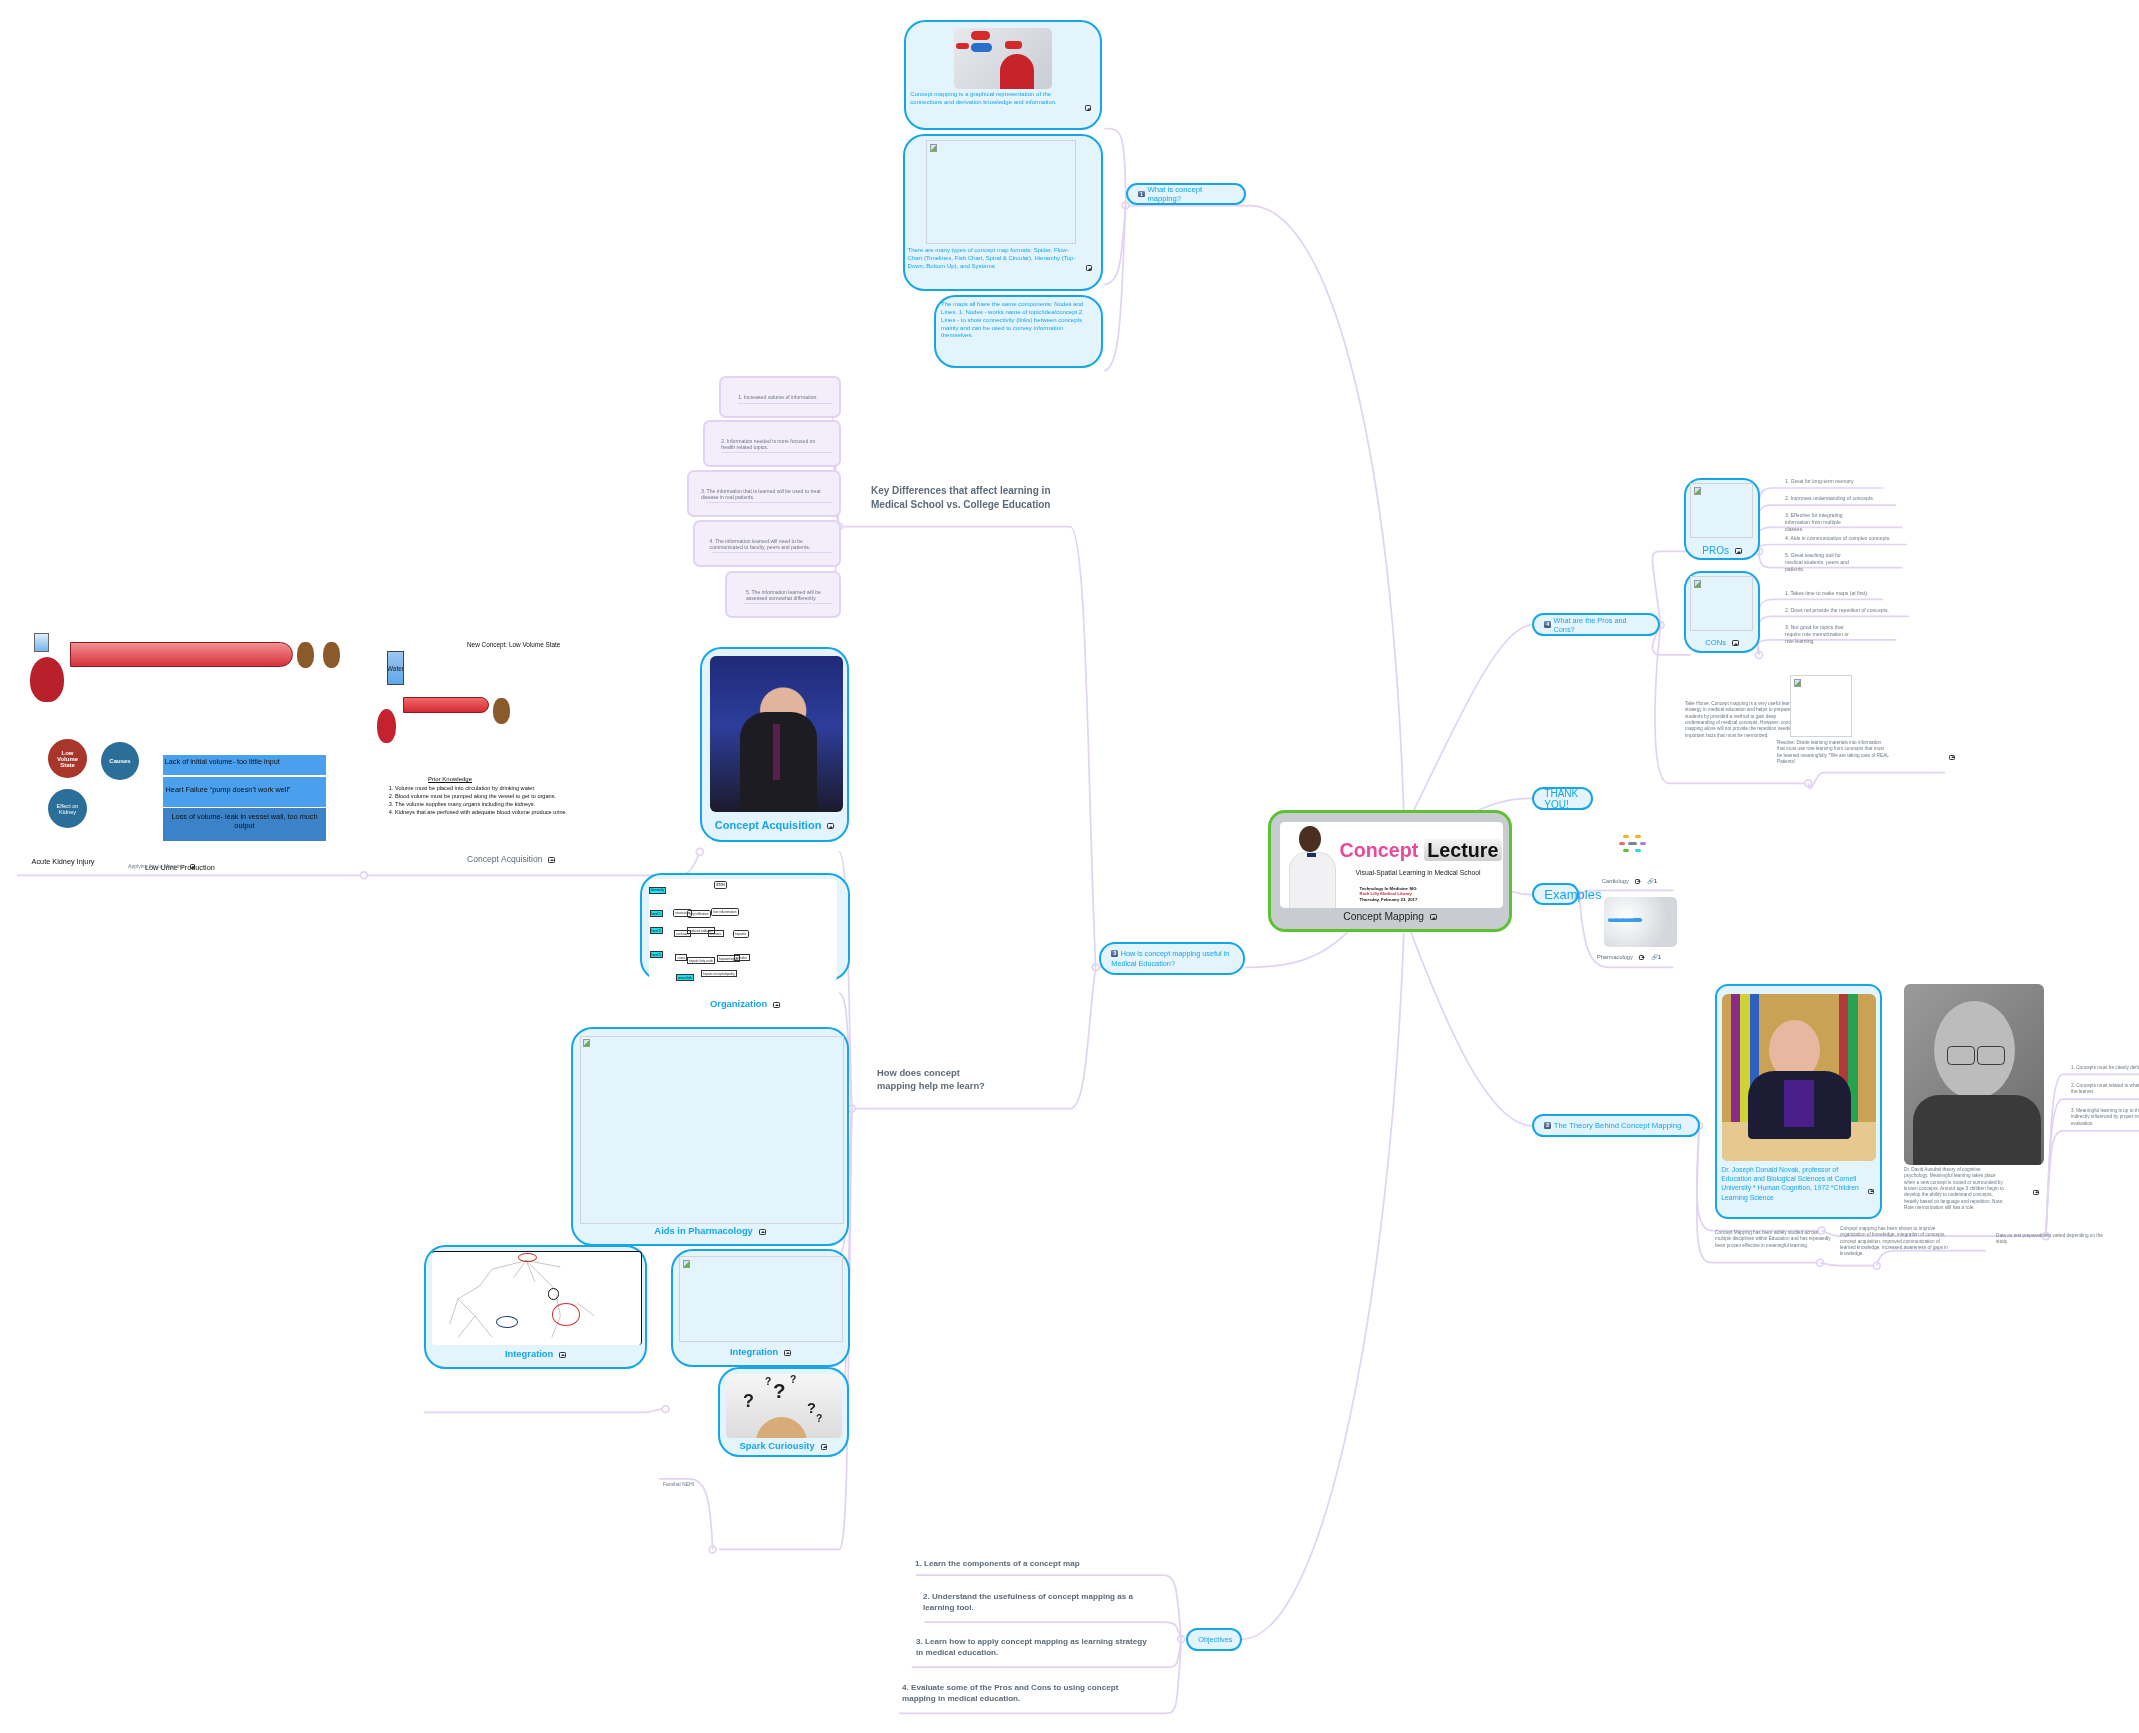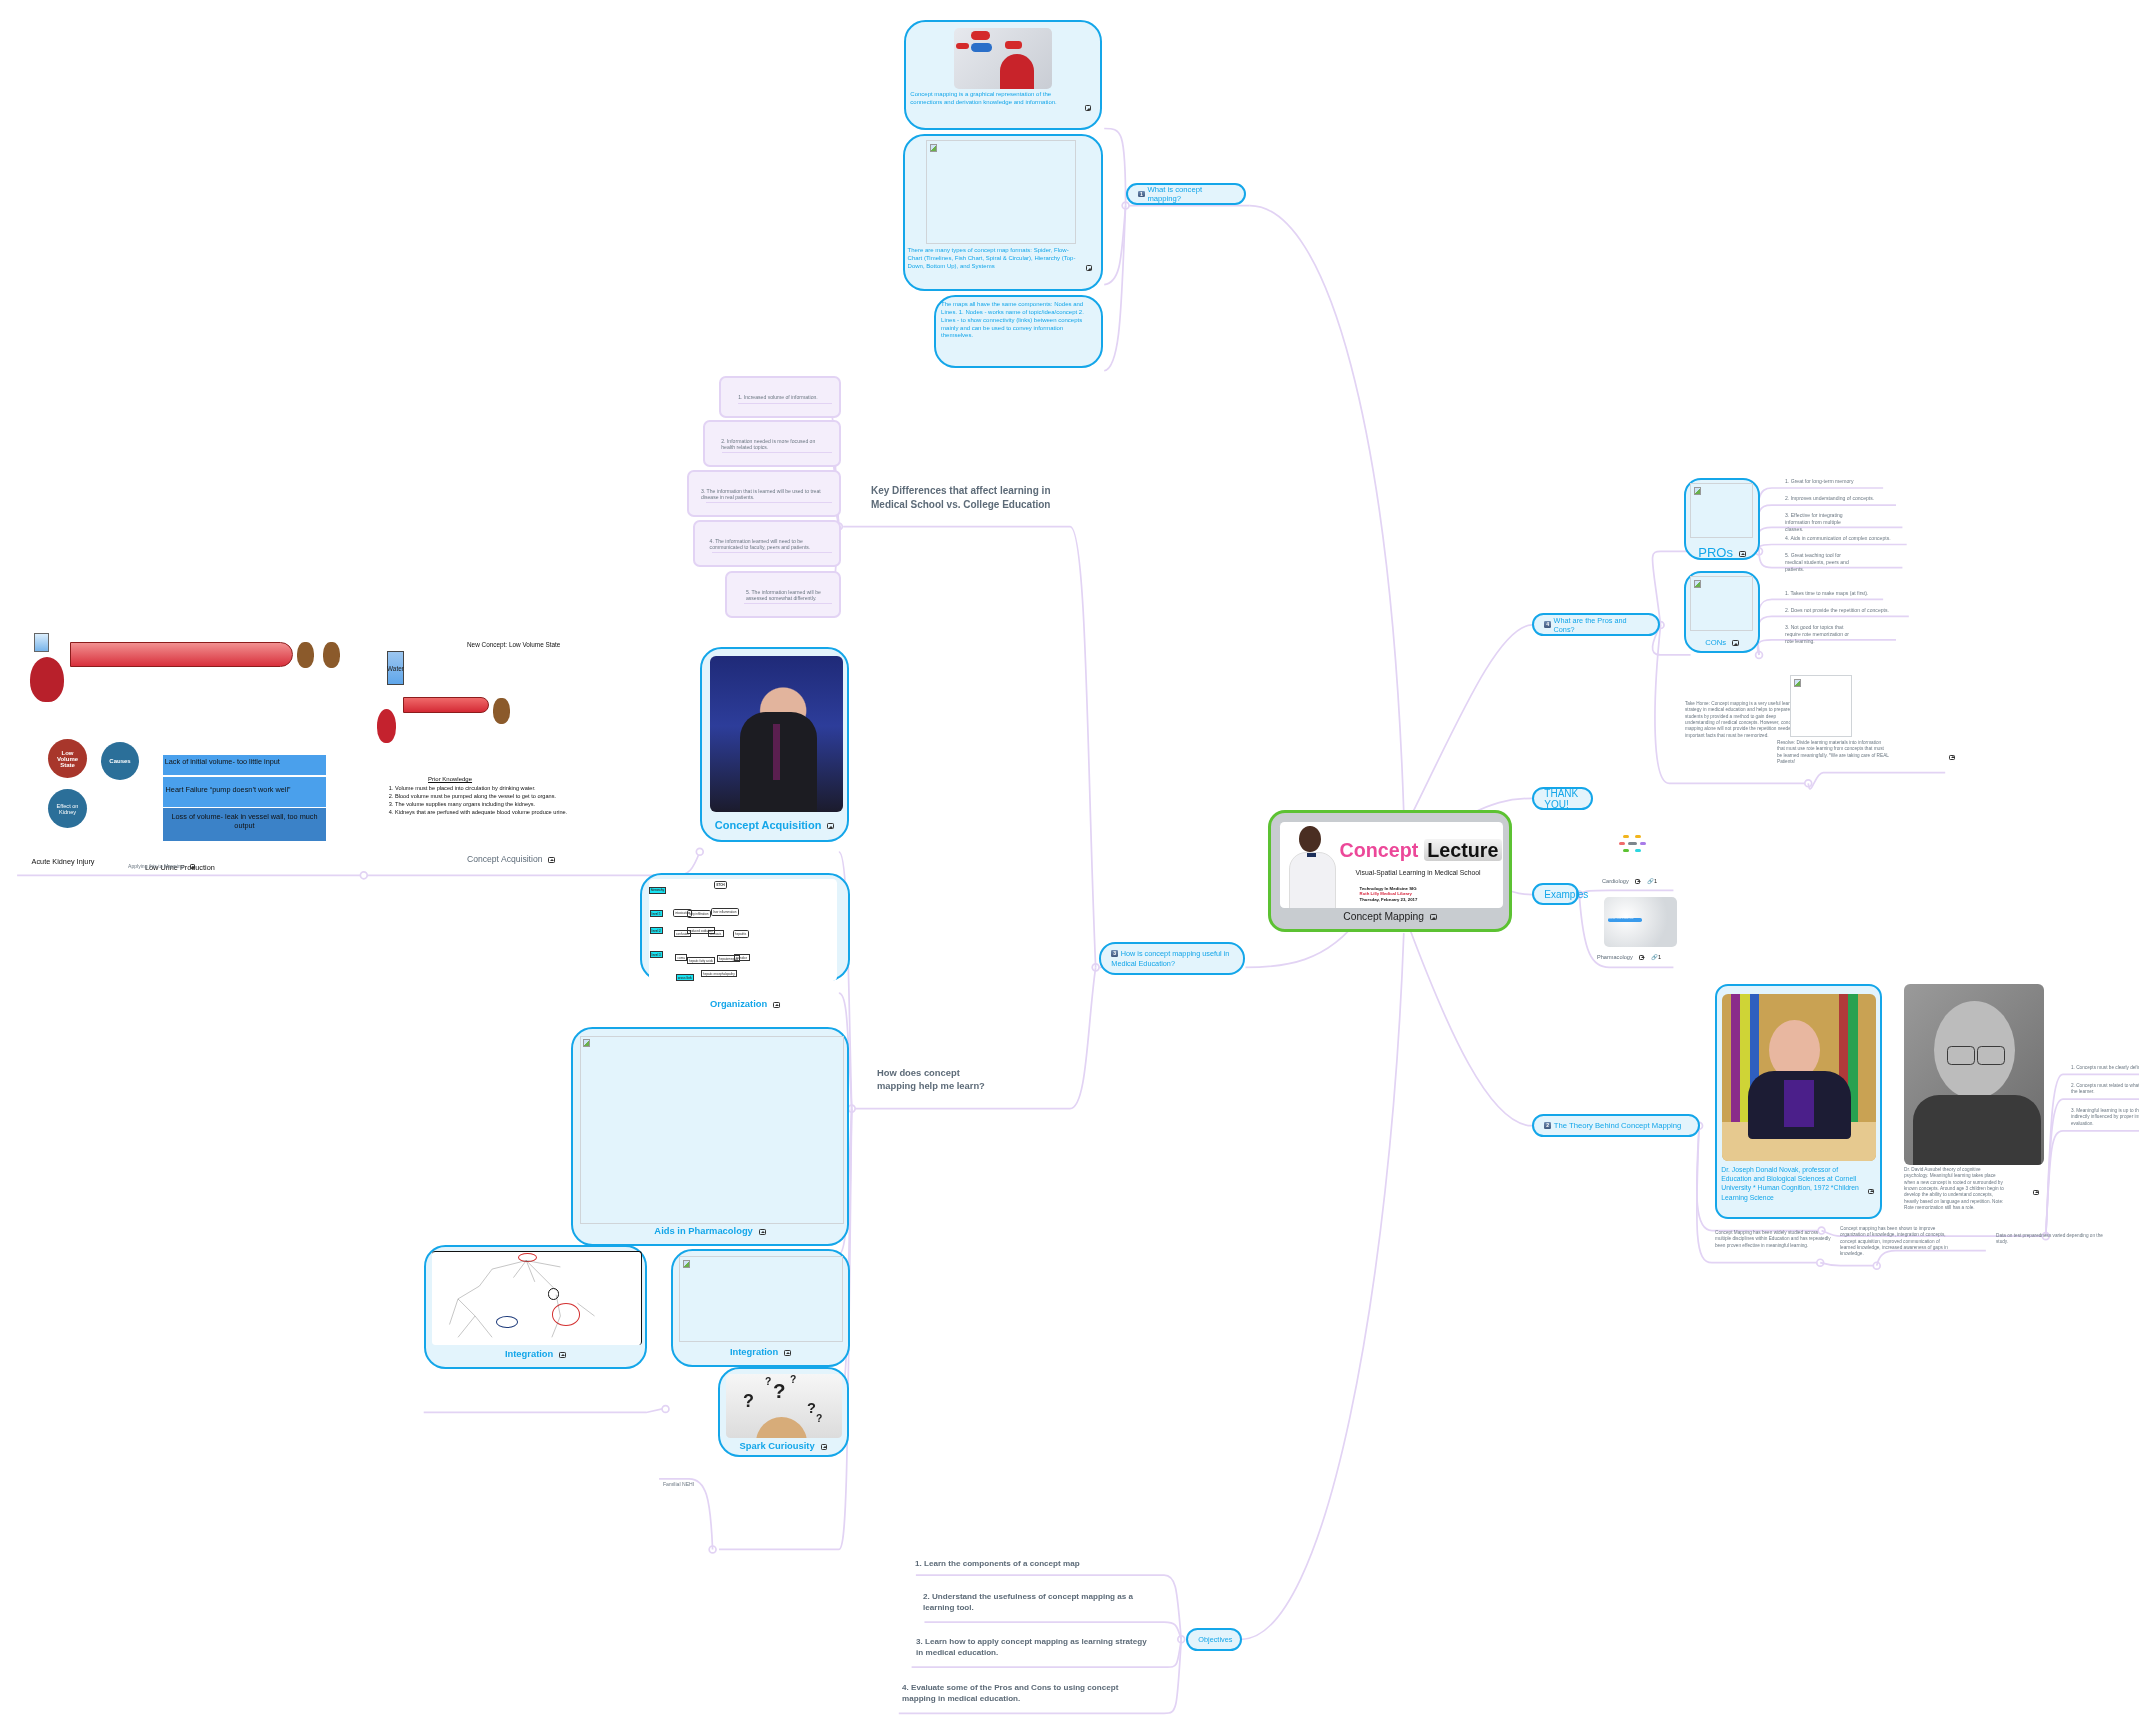--- a/index.html
+++ b/index.html
@@ -305,21 +305,21 @@
   <div class="card-title" style="top:71px;font-size:9.4px;"><span>Spark Curiousity</span><span class="img-icon"></span></div>
 </div>
 <div class="small-text" style="left:663px;top:1481px;">Familial NEHI</div>
 
 <div class="blue-node pill" style="left:1532px;top:613px;width:128px;height:23px;font-size:7.3px;justify-content:flex-end;">
   <span class="badge">4</span>
   <span>What are the Pros and Cons?</span>
 </div>
 <div class="blue-node card" style="left:1684px;top:478px;width:76px;height:82px;border-radius:17px;">
   <div class="broken-img" style="left:4.3px;top:3.4px;width:63px;height:55px;"></div>
-  <div style="position:absolute;left:0;right:0;top:65px;text-align:center;font-size:13px;"><span>PROs</span><span class="img-icon"></span></div>
+  <div style="position:absolute;left:0;right:0;top:65px;text-align:center;font-size:10px;"><span>PROs</span><span class="img-icon"></span></div>
 </div>
 <div class="blue-node card" style="left:1684px;top:571px;width:76px;height:82px;border-radius:17px;">
   <div class="broken-img" style="left:4.3px;top:3.4px;width:63px;height:55px;"></div>
   <div style="position:absolute;left:0;right:0;top:65px;text-align:center;font-size:7.7px;"><span>CONs</span><span class="img-icon"></span></div>
 </div>
 <div class="small-text" style="left:1785px;top:478px;width:120px;">1. Great for long-term memory</div>
 <div class="small-text" style="left:1785px;top:495px;width:120px;">2. Improves understanding of concepts.</div>
 <div class="small-text" style="left:1785px;top:512px;width:64px;">3. Effective for integrating information from multiple classes.</div>
 <div class="small-text" style="left:1785px;top:535px;width:124px;">4. Aids in communication of complex concepts.</div>
 <div class="small-text" style="left:1785px;top:552px;width:64px;">5. Great teaching tool for medical students, peers and patients.</div>
@@ -328,21 +328,21 @@
 <div class="small-text" style="left:1785px;top:624px;width:64px;">3. Not good for topics that require rote memorization or rote learning.</div>
 <div class="small-text" style="left:1685px;top:701px;width:120px;font-size:4.7px;">Take Home: Concept mapping is a very useful learning strategy in medical education and helps to prepare students by provided a method to gain deep understanding of medical concepts. However, concept mapping alone will not provide the repetition needed for important facts that must be memorized.</div>
 <div class="broken-img" style="left:1790px;top:675px;width:62px;height:62px;background:#fff;"></div>
 <div class="small-text" style="left:1777px;top:740px;width:113px;font-size:4.7px;">Resolve: Divide learning materials into information that must use rote learning from concepts that must be learned meaningfully. *We are taking care of REAL Patients!</div>
 <span class="img-icon" style="position:absolute;left:1943px;top:755px;width:5.6px;height:4.7px;"></span>
 
 <div class="blue-node pill" style="left:1532px;top:787px;width:61px;height:23px;font-size:10px;">
   <span>THANK YOU!</span>
 </div>
 
-<div class="blue-node pill" style="left:1532px;top:883px;width:47px;height:22px;font-size:10px;">
+<div class="blue-node pill" style="left:1532px;top:883px;width:47px;height:22px;font-size:13px;">
   <span>Examples</span>
 </div>
 <div style="position:absolute;left:1619px;top:835px;width:27px;height:19px;">
   <span style="position:absolute;left:4.3px;top:0;width:6px;height:3.4px;border-radius:1.7px;background:#f2b51d;"></span>
   <span style="position:absolute;left:16.3px;top:0;width:6px;height:3.4px;border-radius:1.7px;background:#f2b51d;"></span>
   <span style="position:absolute;left:0;top:6.8px;width:6px;height:3.4px;border-radius:1.7px;background:#ef6b6b;"></span>
   <span style="position:absolute;left:9.4px;top:6.8px;width:8.6px;height:3.4px;border-radius:1.7px;background:#7d868d;"></span>
   <span style="position:absolute;left:20.5px;top:6.8px;width:6px;height:3.4px;border-radius:1.7px;background:#a87be8;"></span>
   <span style="position:absolute;left:4.3px;top:13.7px;width:6px;height:3.4px;border-radius:1.7px;background:#5cc232;"></span>
   <span style="position:absolute;left:16.3px;top:13.7px;width:6px;height:3.4px;border-radius:1.7px;background:#2cd6e0;"></span>

